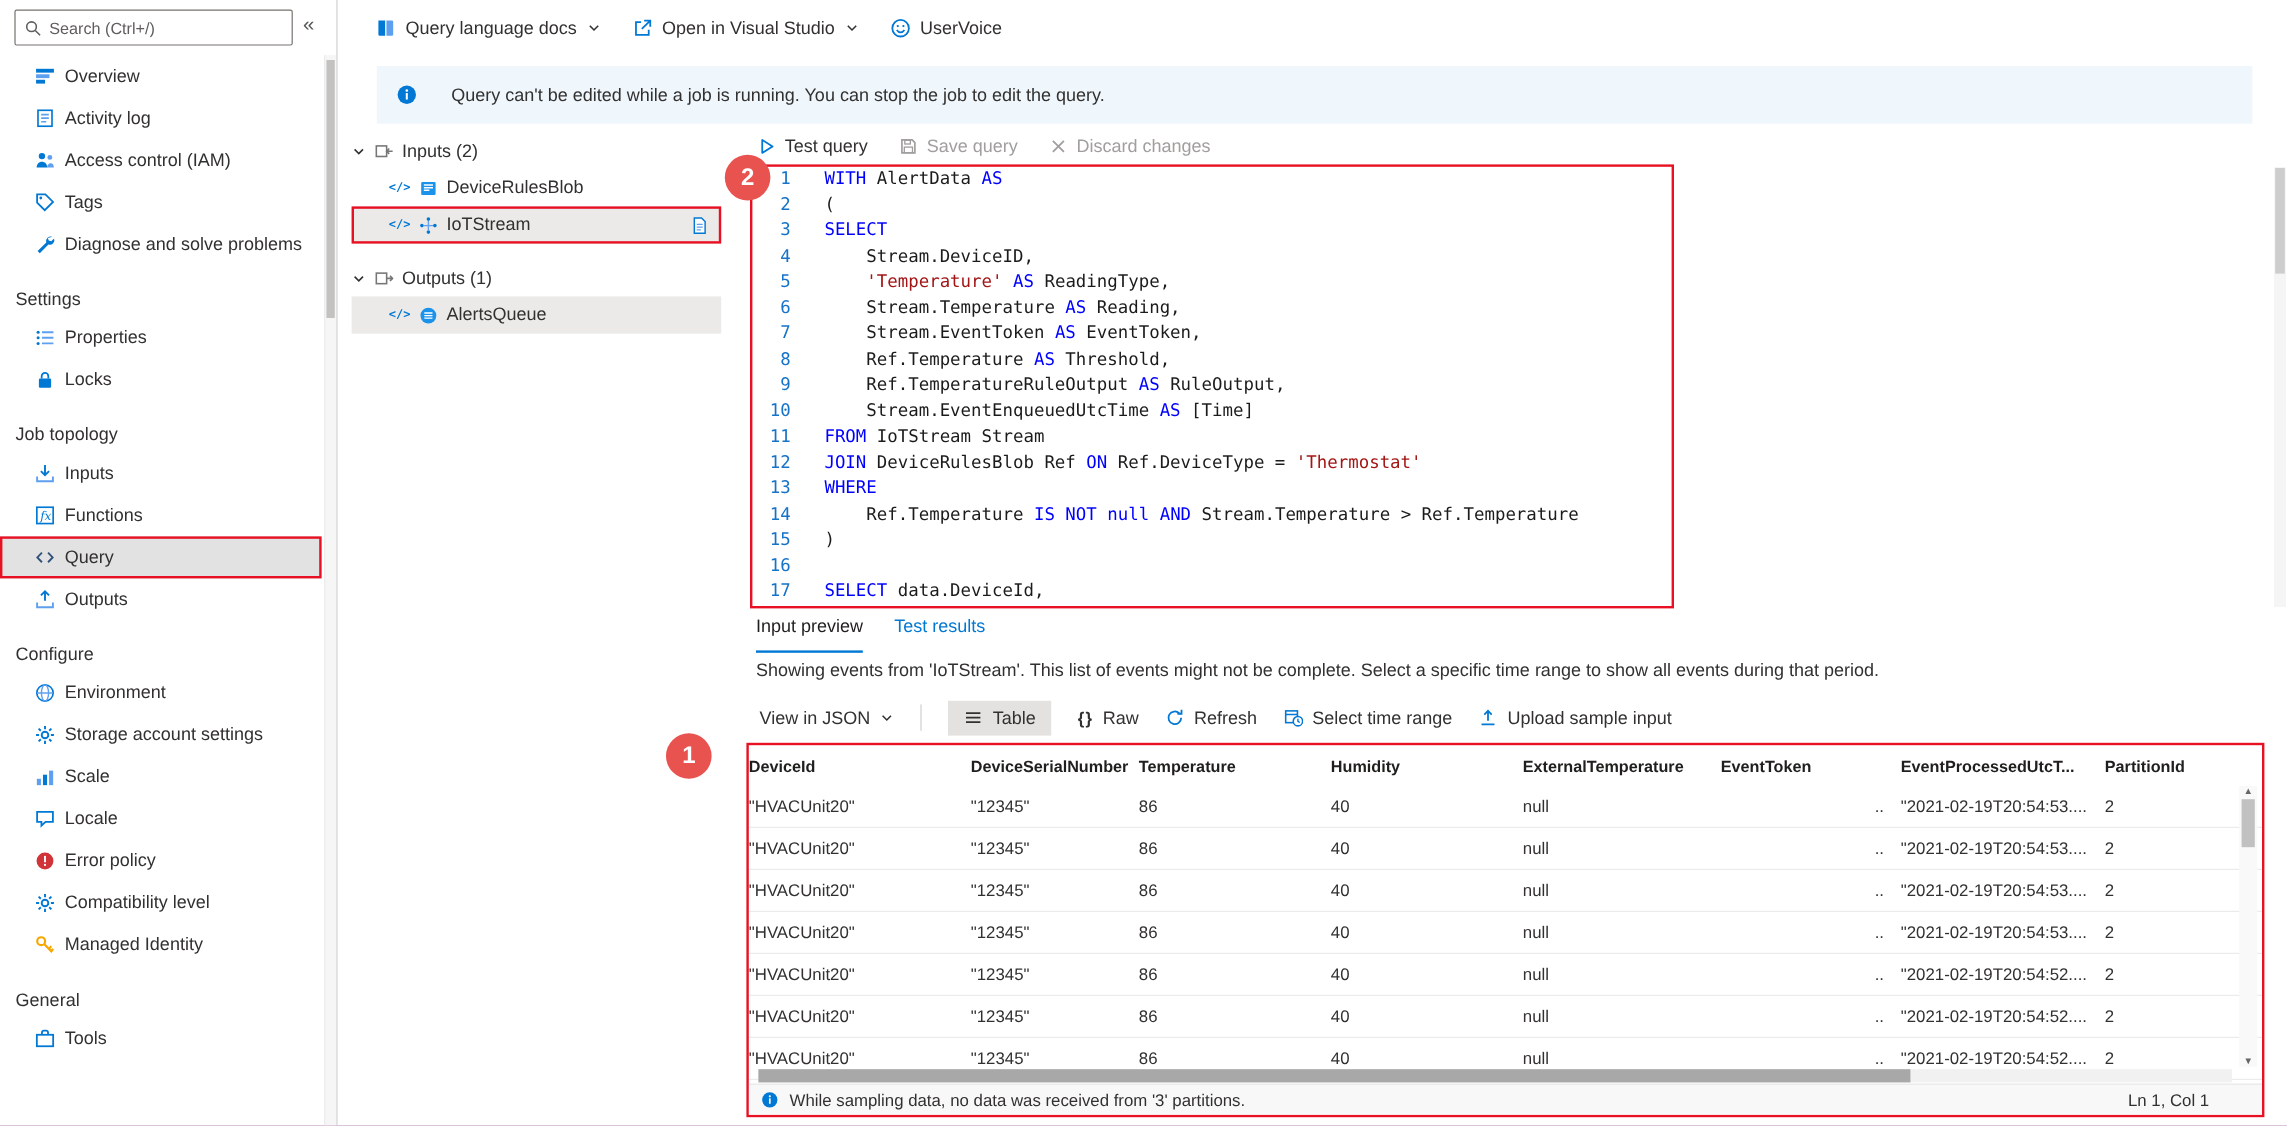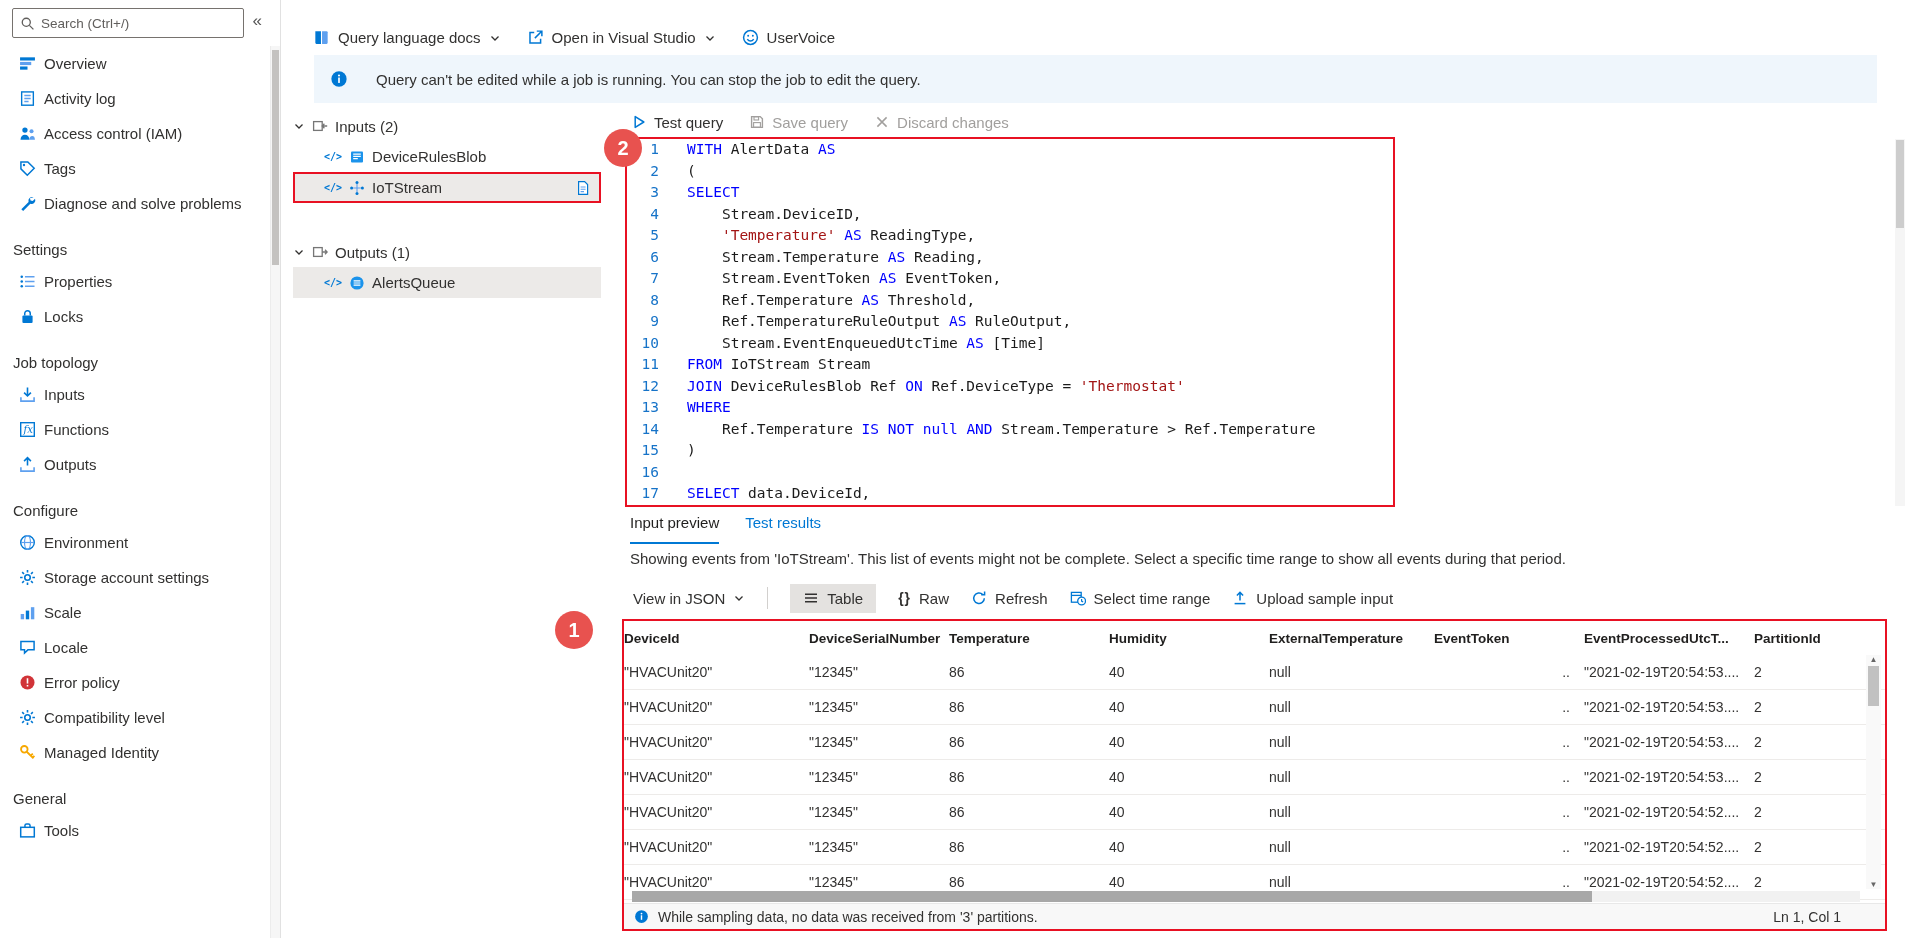--- a/index.html
+++ b/index.html
@@ -6,35 +6,35 @@
 body{background:#fff}
 .root{width:1911px;height:938px;display:flex;font-family:"Liberation Sans","DejaVu Sans",sans-serif;color:var(--text,#323130);position:relative;overflow:hidden;background:#701a75}
 
 .sidebar{width:281px;flex:none;position:relative;border-right:1px solid #e1e1e1;background:#fff}
 .search-row{position:relative;height:46px;padding:8px 0 8px 12px}
 .search-input{width:232px;height:30px;border:1px solid #76726e;border-radius:2px;padding:0 6px 0 28px;font:13.5px "Liberation Sans",sans-serif;color:#323130;background:#fff}
 .search-input::placeholder{color:#605e5c}
 .search-icn{position:absolute;left:20px;top:16px;width:15px;height:15px}
 .collapse-btn{position:absolute;right:18px;top:11px;font-size:17px;color:#555;background:none;border:none;cursor:pointer;font-family:inherit}
 .nav-header{padding:20px 0 6px 13px;font-size:15px;color:#323130}
-.nav-item{display:flex;align-items:center;height:35px;padding-left:19px;margin-right:12px;gap:8px;font-size:15px;cursor:pointer;white-space:nowrap}
+.nav-item{display:flex;align-items:center;height:35px;padding-left:29px;margin-right:12px;gap:8px;font-size:15px;cursor:pointer;white-space:nowrap}
 .nav-item .icn{width:17px;height:17px}
 .nav-item.selected{background:#e2e2e2;outline:2px solid var(--annotation,#e81123);outline-offset:-2px}
 .sb-scroll{position:absolute;top:46px;right:0;bottom:0;width:10px;background:#f6f6f6;border-left:1px solid #ececec}
 .sb-scroll .thumb{position:absolute;top:4px;left:1px;right:1px;height:215px;background:#c4c2c0}
 
 .main{flex:1;position:relative;background:#fff}
-.topbar{height:46px;display:flex;align-items:flex-end;gap:26px;padding-left:32px}
+.topbar{height:46px;display:flex;align-items:center;gap:26px;padding-left:32px}
 .tb-item{display:flex;align-items:center;gap:8px;font-size:15px;color:#323130;cursor:pointer}
 .banner{margin:9px 34px 0 33px;height:48px;background:var(--banner_bg,#eff6fc);display:flex;align-items:center;gap:28px;padding:0 16px;font-size:15px}
 .content-row{display:flex;margin-left:12px;margin-top:2px;height:401px}
 
 .explorer{width:332px;flex:none;padding-top:6px;font-size:15px}
 .t-head{display:flex;align-items:center;gap:7px;height:30px;cursor:pointer}
-.t-head.outputs{margin-top:34px}
+.t-head.outputs{margin-top:14px}
 .t-row{display:flex;align-items:center;gap:7px;height:31px;width:308px;padding-left:31px;cursor:pointer;white-space:nowrap}
 .t-row.selected{background:#eceae8;outline:2px solid var(--annotation,#e81123);outline-offset:-2px}
 .t-row.shaded{background:#eceae8}
 .code-badge{font-family:"DejaVu Sans Mono","Liberation Mono",monospace;font-size:10px;font-weight:bold;color:var(--accent,#0078d4)}
 .t-doc{margin-left:auto;margin-right:10px}
 
 .query-pane{flex:1;position:relative}
 .query-toolbar{height:34px;display:flex;align-items:center;gap:26px;padding-left:6px}
 .qt-btn{display:flex;gap:7px;font-size:15px;color:#323130;background:none;border:none;cursor:pointer;font-family:inherit}
 .qt-btn.disabled{color:var(--disabled,#a19f9d)}
@@ -183,20 +183,28 @@
           <span>Inputs</span>
         </div>
         <div class="nav-item">
           <span class="icn">
             <svg viewBox="0 0 16 16">
               <rect x="1.6" y="1.6" width="12.8" height="12.8" fill="none" stroke="#0078d4" stroke-width="1.3"></rect>
               <text x="4.2" y="11.6" font-size="9.5" font-style="italic" fill="#0078d4" font-family="DejaVu Serif,serif">fx</text>
             </svg>
           </span>
           <span>Functions</span>
+        </div>
+        <div class="nav-item selected">
+          <span class="icn">
+            <svg viewBox="0 0 16 16">
+              <path d="M5.6 4.2L2 8l3.6 3.8M10.4 4.2L14 8l-3.6 3.8" fill="none" stroke="#32527b" stroke-width="1.5"></path>
+            </svg>
+          </span>
+          <span>Query</span>
         </div>
         <div class="nav-item">
           <span class="icn">
             <svg viewBox="0 0 16 16">
               <path d="M8 9V1.8M4.8 4.8L8 1.6l3.2 3.2" fill="none" stroke="#0078d4" stroke-width="1.5"></path>
               <path d="M1.8 10.5v3.7h12.4v-3.7" fill="none" stroke="#5ea0ef" stroke-width="1.5"></path>
             </svg>
           </span>
           <span>Outputs</span>
         </div>

